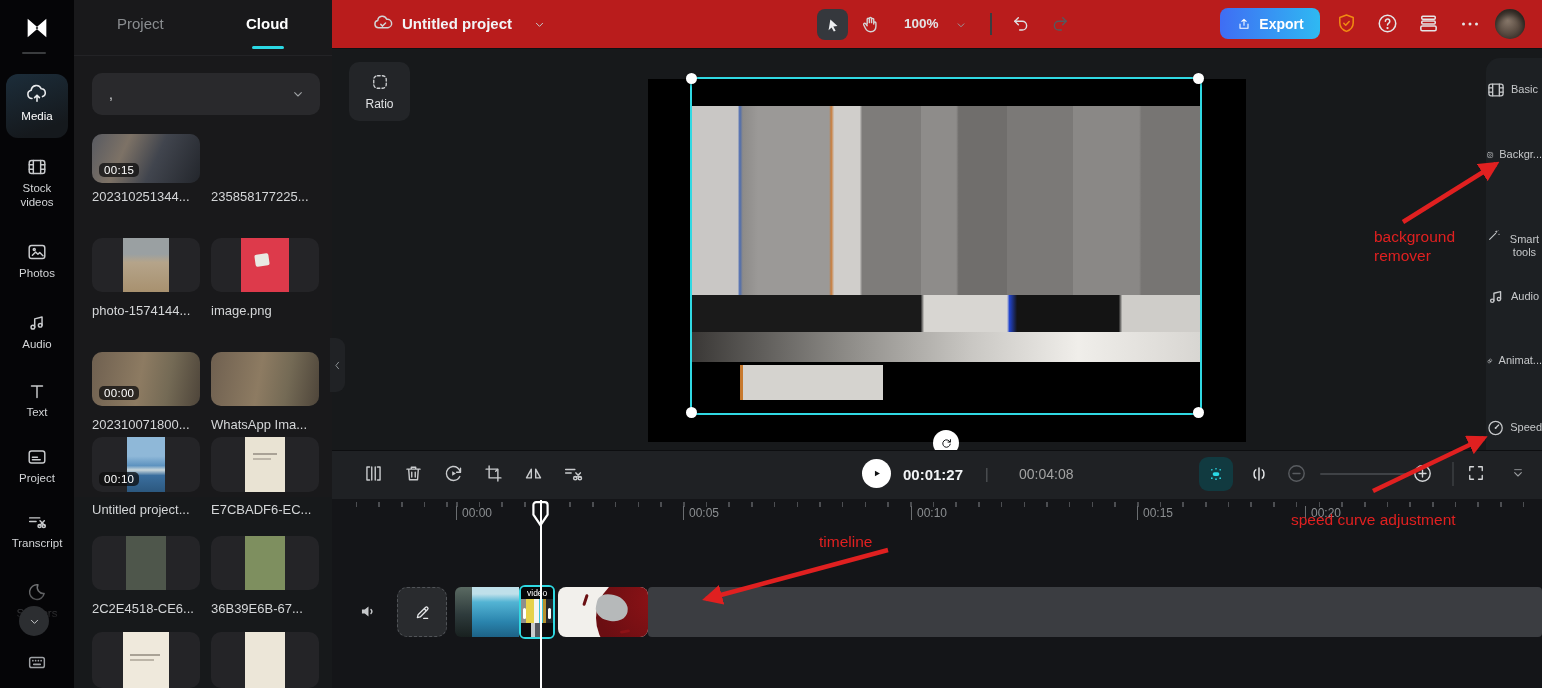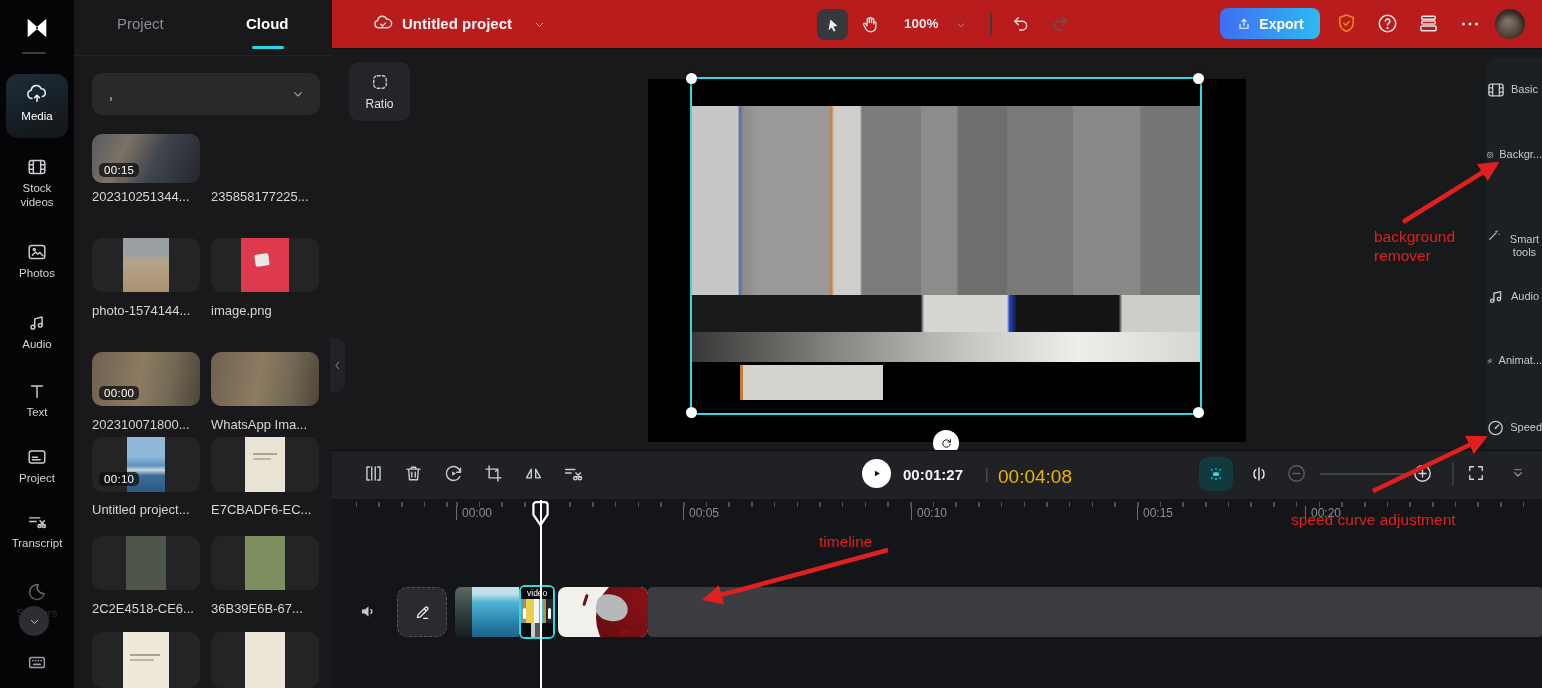--- a/index.html
+++ b/index.html
@@ -401,21 +401,21 @@
       </svg>
   </div>
 
   <div class="abs" style="left:862px;top:459px;width:29px;height:29px;border-radius:50%;background:#fff;display:flex;align-items:center;justify-content:center;z-index:6;">
     <svg class="ic" width="15" height="15" viewBox="0 0 24 24">
         <path d="M9.5 7.5l8 4.5-8 4.5z" fill="#101214" stroke="none"></path>
       </svg>
   </div>
   <span class="abs" style="left:903px;top:466px;font-size:15px;font-weight:bold;color:#f2f4f6;z-index:6;">00:01:27</span>
   <span class="abs" style="left:985px;top:466px;font-size:14px;color:#56595d;z-index:6;">|</span>
-  <span class="abs" style="left:998px;top:466px;font-size:19px;color:#eab308;z-index:6;">00:04:08</span>
+  <span class="abs" style="left:1019px;top:466px;font-size:14px;color:#a3a3a3;z-index:6;">00:04:08</span>
 
   <div class="abs" style="left:1199px;top:457px;width:34px;height:34px;border-radius:9px;background:#113a40;display:flex;align-items:center;justify-content:center;z-index:6;">
     <svg class="ic" width="20" height="20" viewBox="0 0 24 24" style="color:#2bd8e4;">
         <rect x="8" y="9.8" width="8" height="4.6" rx="2.3" fill="#2bd8e4" stroke="none"></rect>
         <path d="M7 7h.01M12 5.8h.01M17 7h.01M7 17h.01M12 18.2h.01M17 17h.01" stroke-width="2"></path>
       </svg>
   </div>
   <div class="ttIc" style="left:1248px;top:463px;color:#e2e4e6;z-index:6;">
     <svg class="ic" width="22" height="22" viewBox="0 0 24 24">
         <path d="M8.5 7.5c-2.5 1-2.5 8 0 9M15.5 7.5c2.5 1 2.5 8 0 9M12 5.5v13"></path>

